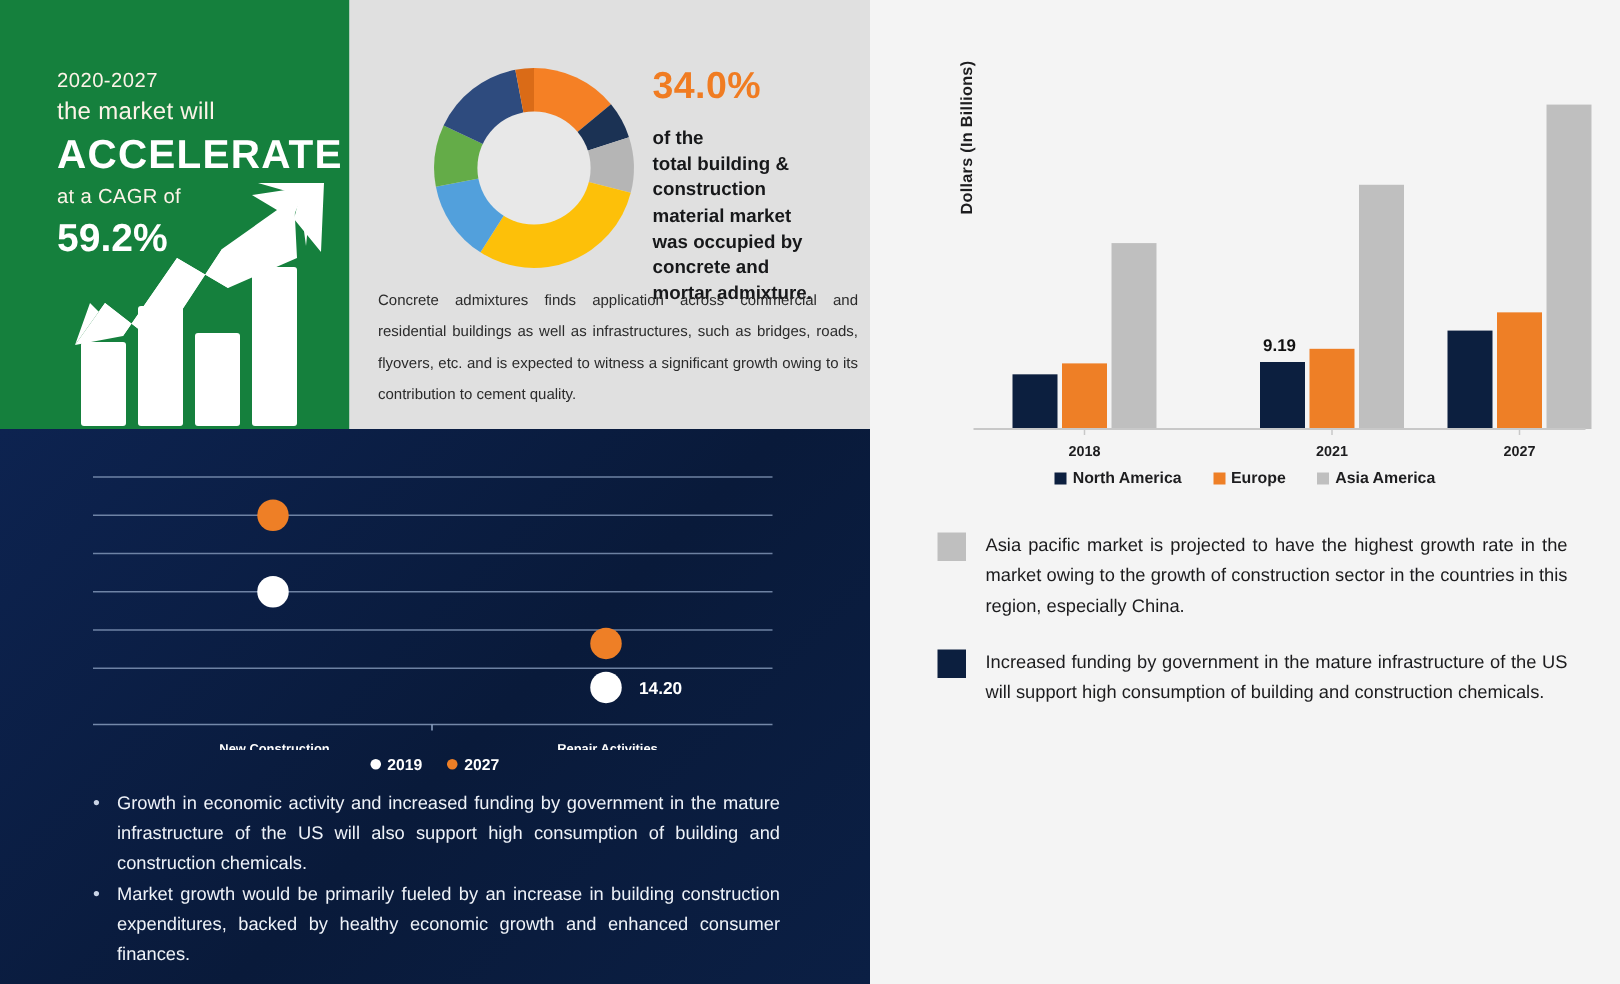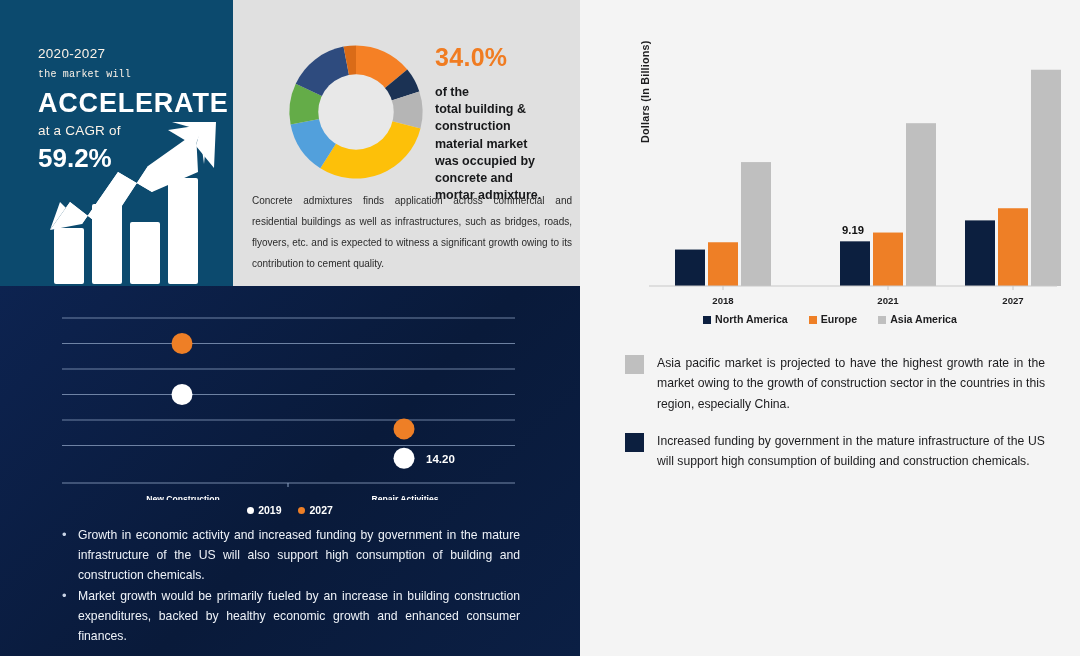--- a/index.html
+++ b/index.html
@@ -7,25 +7,25 @@
   html, body {
     width: 1080px; height: 656px;
     font-family: "Liberation Sans", sans-serif;
     background: #f2f2f2; overflow: hidden;
   }
   #canvas { position: relative; width: 1080px; height: 656px; background: #f4f4f4; }
 
   
   .panel-orange {
     position: absolute; left: 0; top: 0; width: 233px; height: 286px;
-    background: #0c4a6e; overflow: hidden;
+    background: #15803d; overflow: hidden;
   }
   .cagr-text { position: absolute; left: 38px; top: 44px; width: 190px; color: #ffffff; }
   .cagr-years { font-size: 13.5px; letter-spacing: .3px; color: #fdf3e8; line-height: 20px; }
-  .cagr-sub1 { font-size: 10px; color: #fdf3e8; line-height: 22px; letter-spacing: .2px; font-family: Liberation Mono, monospace; }
+  .cagr-sub1 { font-size: 16px; color: #fdf3e8; line-height: 22px; letter-spacing: .2px; }
   .cagr-big {
     font-size: 27px; font-weight: bold; letter-spacing: .8px;
     line-height: 34px; color: #ffffff; white-space: nowrap;
   }
   .cagr-sub2 { font-size: 13.5px; color: #fdf3e8; line-height: 22px; letter-spacing: .2px; }
   .cagr-pct { font-size: 26px; font-weight: bold; line-height: 32px; color: #ffffff; }
   .growth-icon { position: absolute; left: 48px; top: 118px; width: 170px; height: 170px; }
 
   
   .panel-gray {

